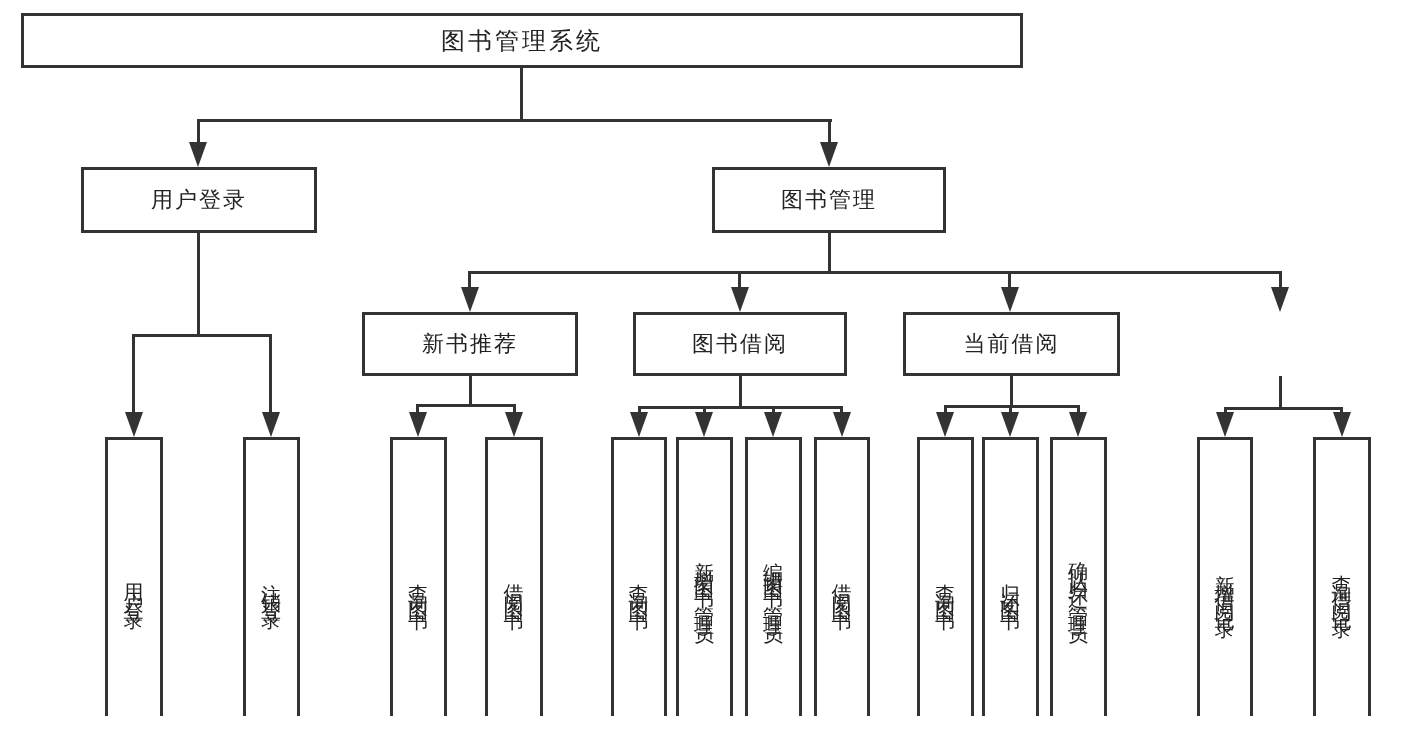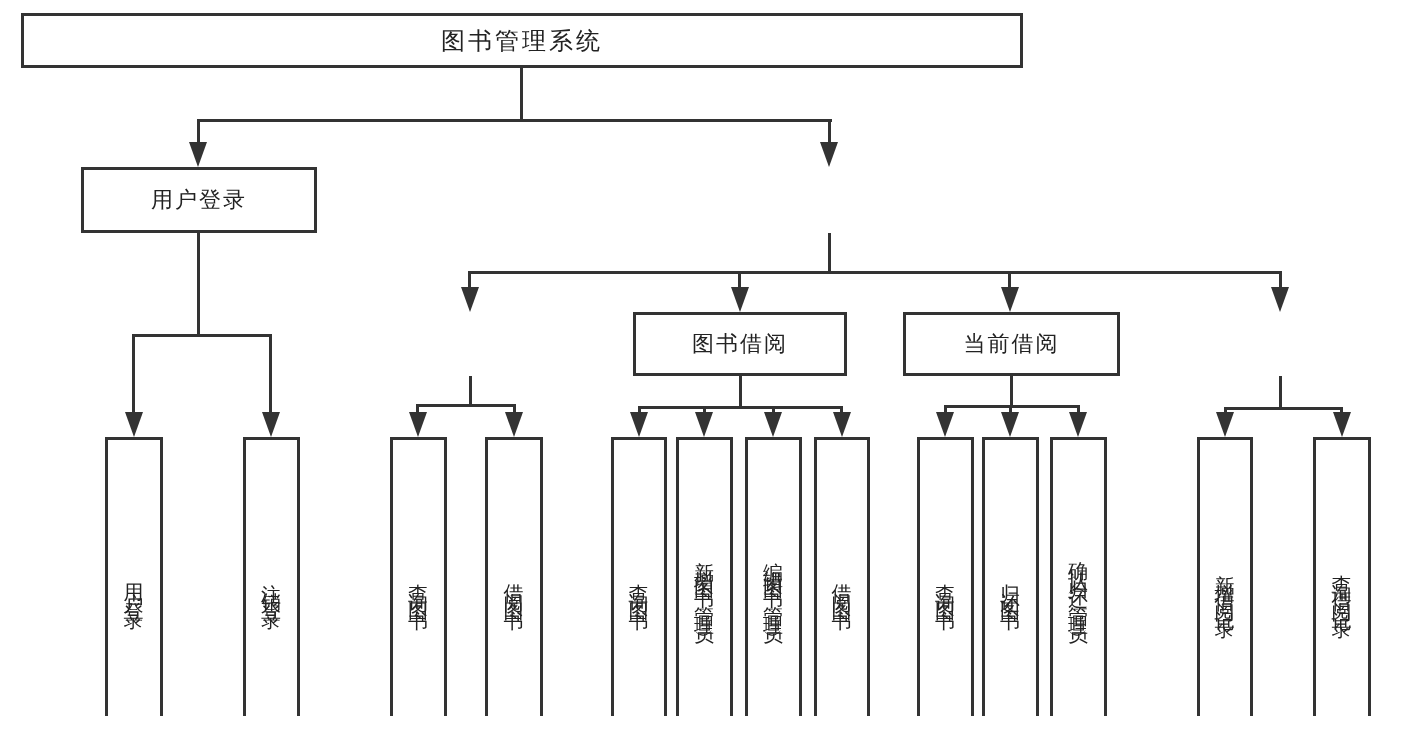--- a/index.html
+++ b/index.html
@@ -76,39 +76,45 @@
   <div class="line" style="left:520px;top:68px;width:3px;height:53px"></div>
   <div class="line" style="left:197px;top:119px;width:635px;height:3px"></div>
   <div class="line" style="left:197px;top:119px;width:3px;height:24px"></div>
   <div class="arrow" style="left:189px;top:142px"></div>
   <div class="line" style="left:828px;top:119px;width:3px;height:24px"></div>
   <div class="arrow" style="left:820px;top:142px"></div>
 
   <div class="box h" style="left:81px;top:167px;width:236px;height:66px">
     <span>用户登录</span>
   </div>
+  <div class="box h" style="left:712px;top:167px;width:234px;height:66px">
+    <span>图书管理</span>
+  </div>
 
   <div class="line" style="left:197px;top:233px;width:3px;height:103px"></div>
   <div class="line" style="left:132px;top:334px;width:140px;height:3px"></div>
   <div class="line" style="left:132px;top:334px;width:3px;height:78px"></div>
   <div class="arrow" style="left:125px;top:412px"></div>
   <div class="line" style="left:269px;top:334px;width:3px;height:78px"></div>
   <div class="arrow" style="left:262px;top:412px"></div>
 
   <div class="line" style="left:828px;top:233px;width:3px;height:40px"></div>
   <div class="line" style="left:468px;top:271px;width:814px;height:3px"></div>
   <div class="line" style="left:468px;top:271px;width:3px;height:17px"></div>
   <div class="arrow" style="left:461px;top:287px"></div>
   <div class="line" style="left:738px;top:271px;width:3px;height:17px"></div>
   <div class="arrow" style="left:731px;top:287px"></div>
   <div class="line" style="left:1008px;top:271px;width:3px;height:17px"></div>
   <div class="arrow" style="left:1001px;top:287px"></div>
   <div class="line" style="left:1279px;top:271px;width:3px;height:17px"></div>
   <div class="arrow" style="left:1271px;top:287px"></div>
 
+  <div class="box h" style="left:362px;top:312px;width:216px;height:64px">
+    <span>新书推荐</span>
+  </div>
   <div class="box h" style="left:633px;top:312px;width:214px;height:64px">
     <span>图书借阅</span>
   </div>
   <div class="box h" style="left:903px;top:312px;width:217px;height:64px">
     <span>当前借阅</span>
   </div>
 
   <div class="line" style="left:469px;top:376px;width:3px;height:30px"></div>
   <div class="line" style="left:416px;top:404px;width:100px;height:3px"></div>
   <div class="line" style="left:416px;top:404px;width:3px;height:9px"></div>

